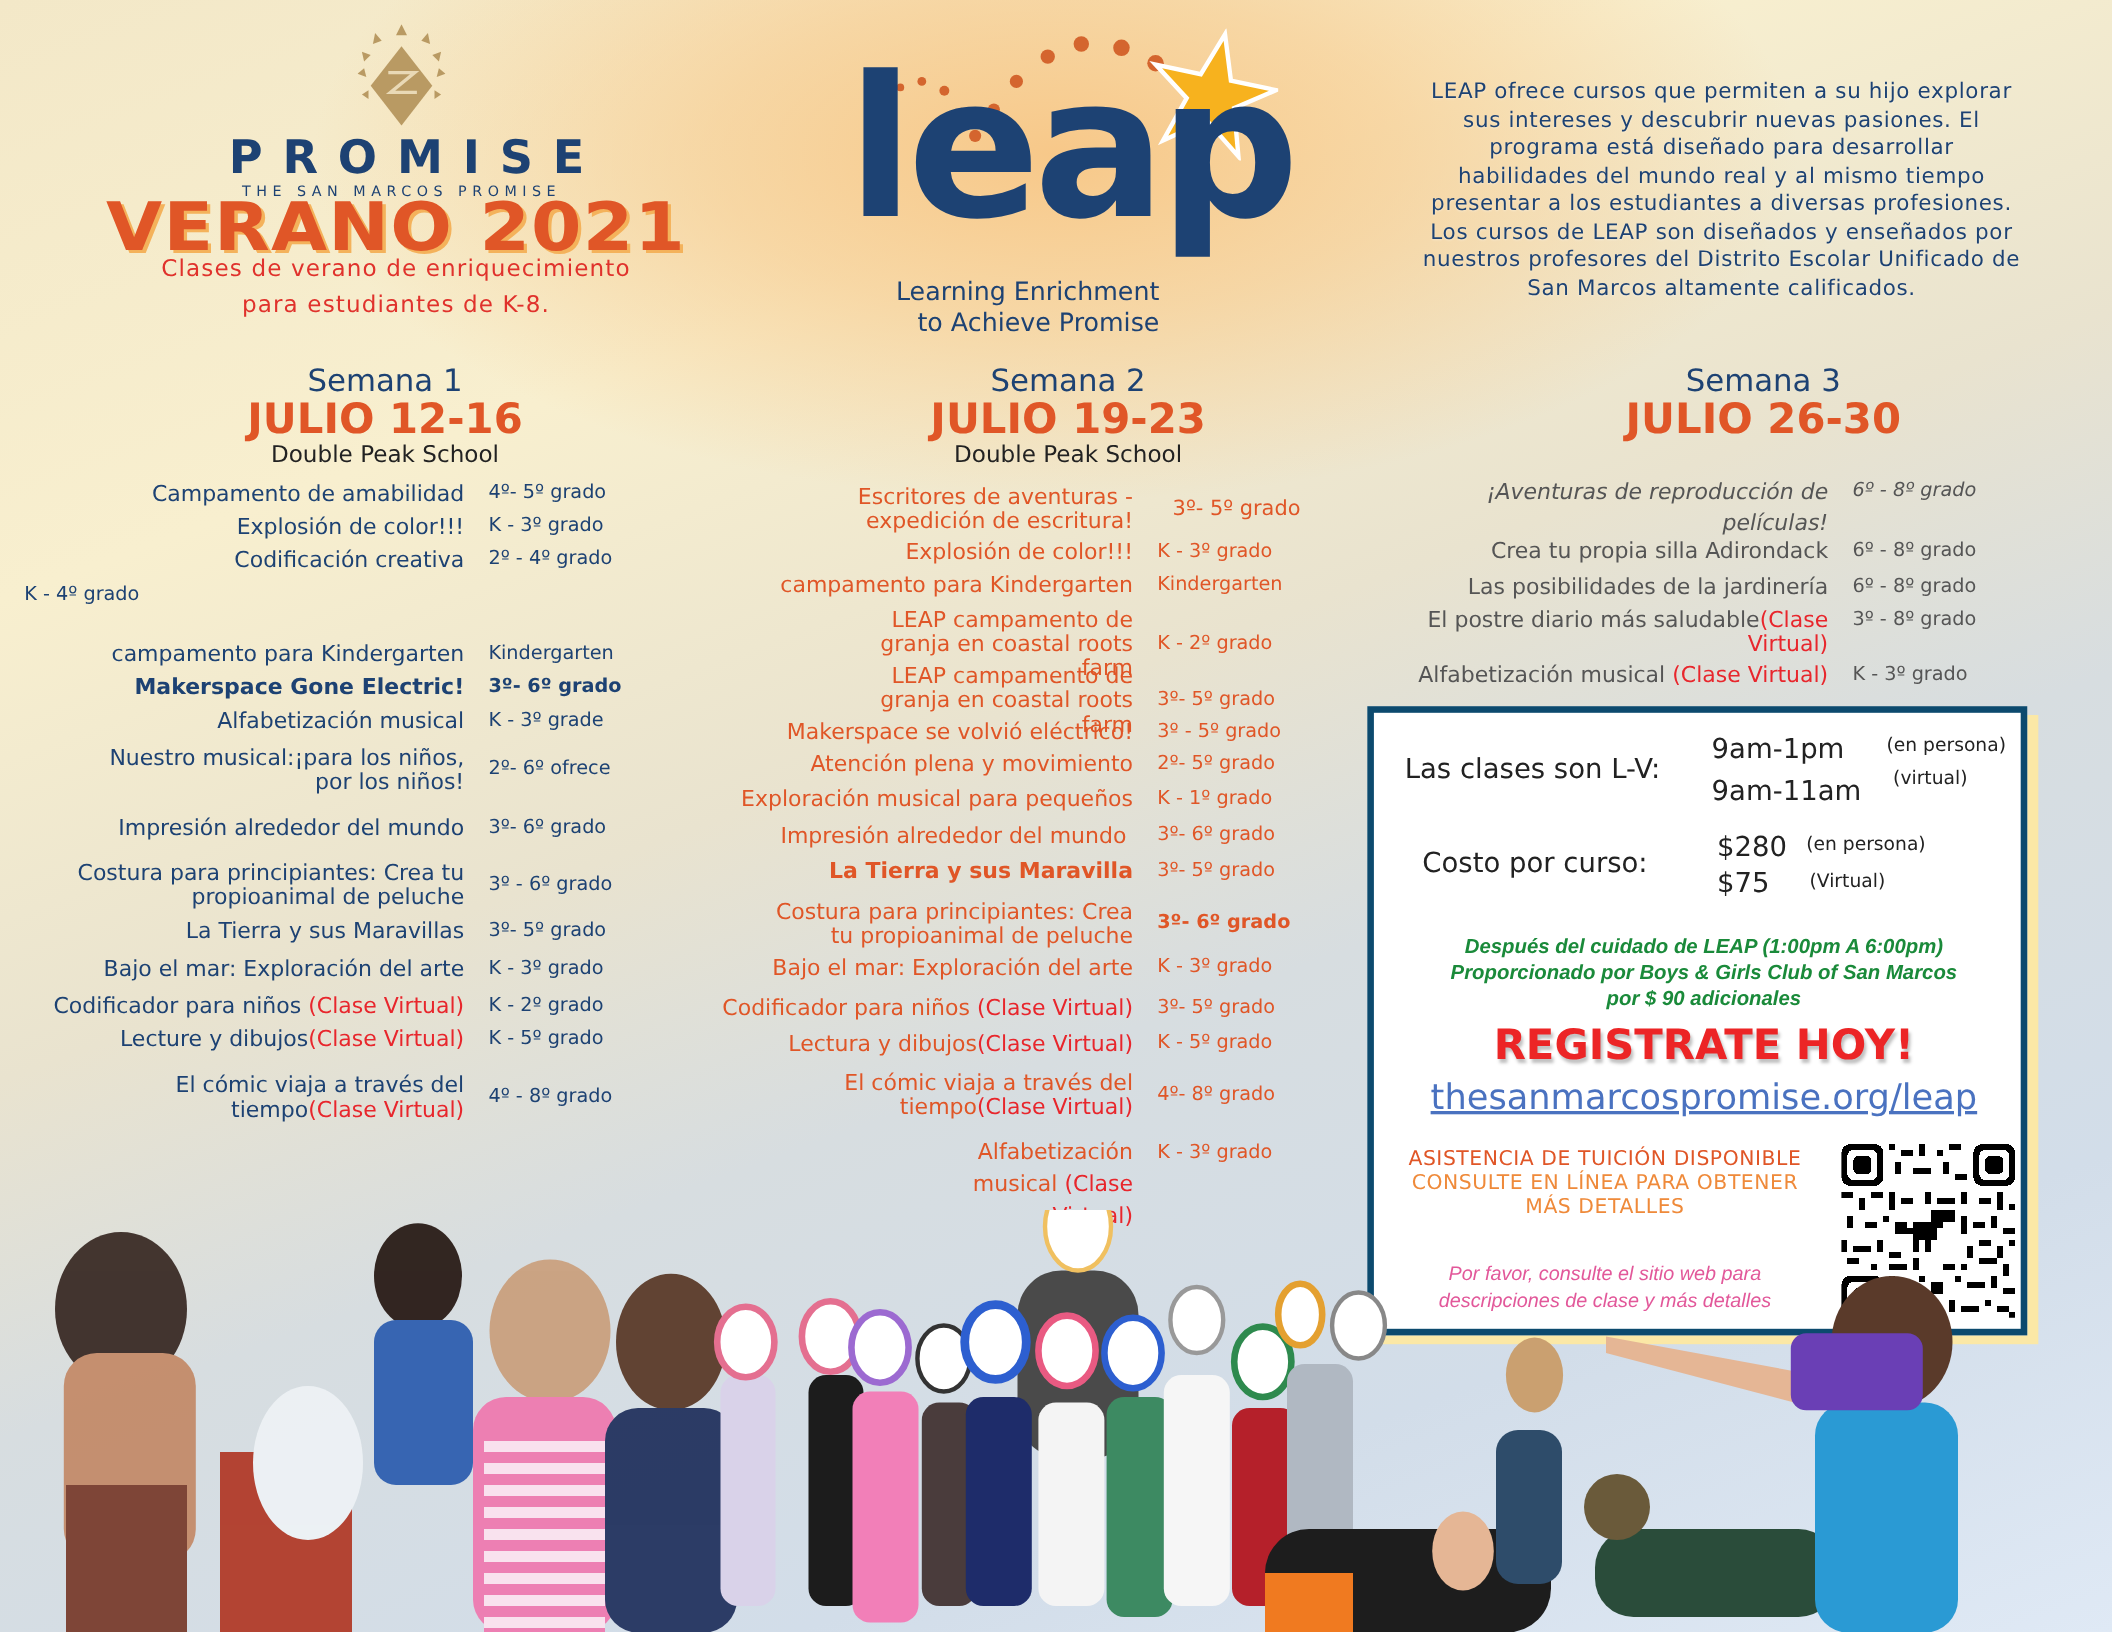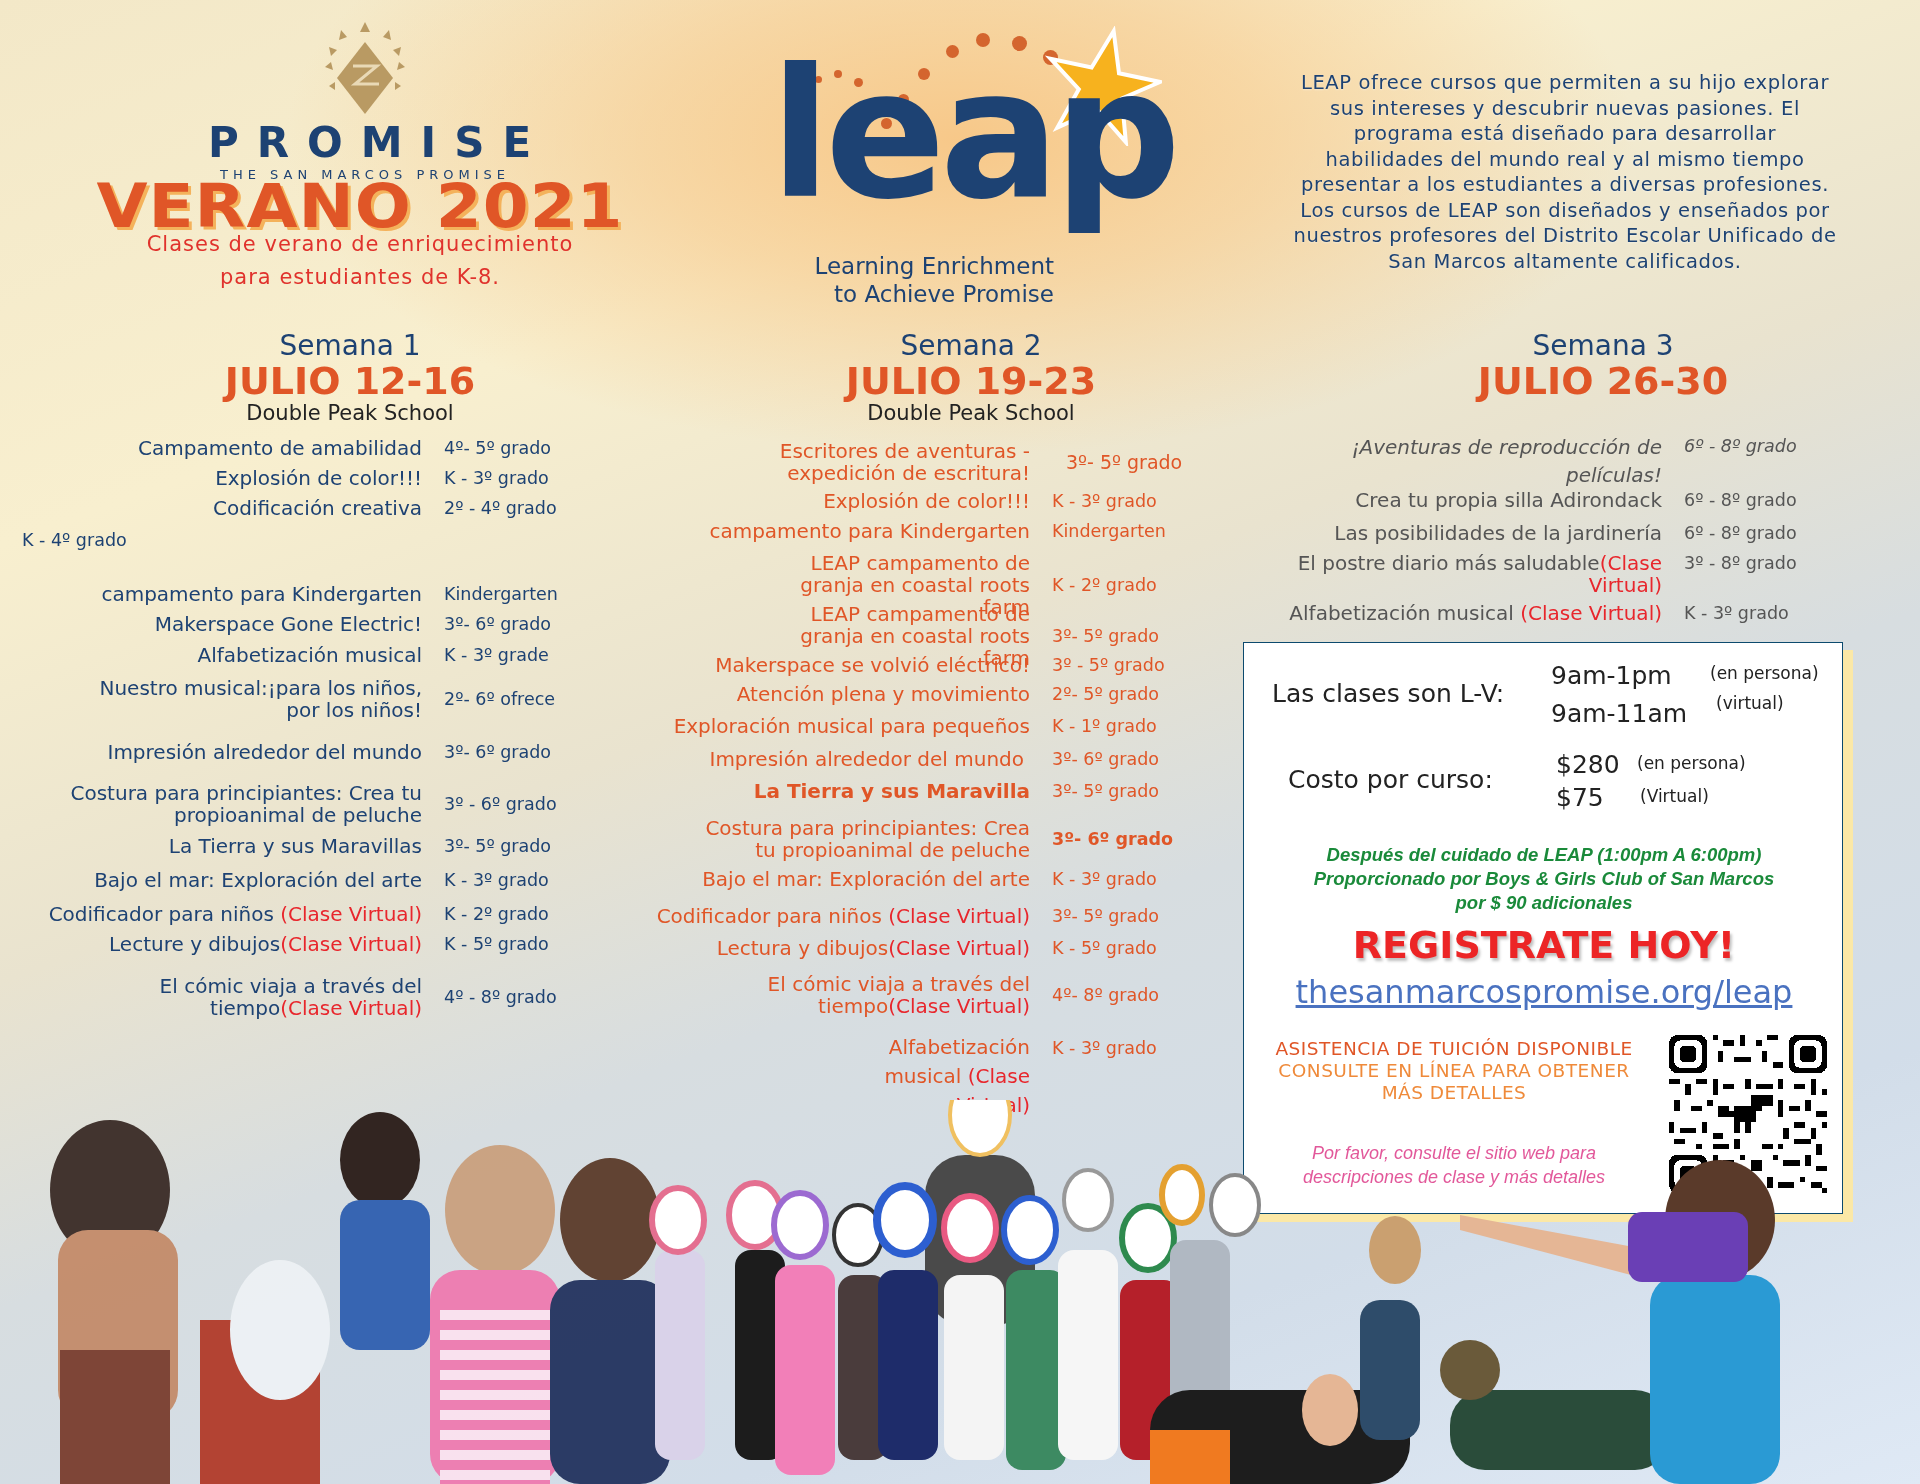--- a/index.html
+++ b/index.html
@@ -84,21 +84,21 @@
   .w3 .name, .w3 .grade { color: #555; }
   .w1 .name { width: 422px; }
   .w2 .name { width: 430px; }
   .w3 .name { width: 422px; }
   .bold { font-weight: bold; }
 
   
   .card-shadow { left: 1249px; top: 650px; width: 604px; height: 572px; background: #fbe8a6; }
   .card {
     left: 1243px; top: 642px; width: 600px; height: 572px; background: #fff;
-    border: 1px solid #0c4a6e;
+    border: 6px solid #0c4a6e;
   }
   .card-row { position: absolute; font-family: "DejaVu Sans", sans-serif; color: #222; }
   .lbl { font-size: 25px; }
   .big { font-size: 25px; }
   .small { font-size: 17px; }
   .aftercare {
     position: absolute; left: 0; top: 200px; width: 600px; text-align: center;
     font-family: "Liberation Sans", sans-serif; font-style: italic; font-weight: bold;
     font-size: 18.5px; line-height: 24px; color: #1a8a3a;
   }
@@ -218,21 +218,21 @@
       <div class="name"><span>Codificación creativa</span></div>
       <div class="grade">2º - 4º grado</div>
     </div>
   <div class="course" style="left:0;top:529px;">
       <div class="grade">K - 4º grado</div>
     </div>
   <div class="course" style="left:0;top:583px;">
       <div class="name"><span>campamento para Kindergarten</span></div>
       <div class="grade">Kindergarten</div>
     </div>
-  <div class="course" style="left:0;top:613px;">
+  <div class="course" style="left:0;top:613px;font-weight:bold;">
       <div class="name"><span>Makerspace Gone Electric!</span></div>
       <div class="grade">3º- 6º grado</div>
     </div>
   <div class="course" style="left:0;top:644px;">
       <div class="name"><span>Alfabetización musical</span></div>
       <div class="grade">K - 3º grade</div>
     </div>
   <div class="course" style="left:0;top:677px;">
       <div class="name" style="padding-left:60px;"><span>Nuestro musical:¡para los niños, por los niños!</span></div>
       <div class="grade">2º- 6º ofrece</div>

